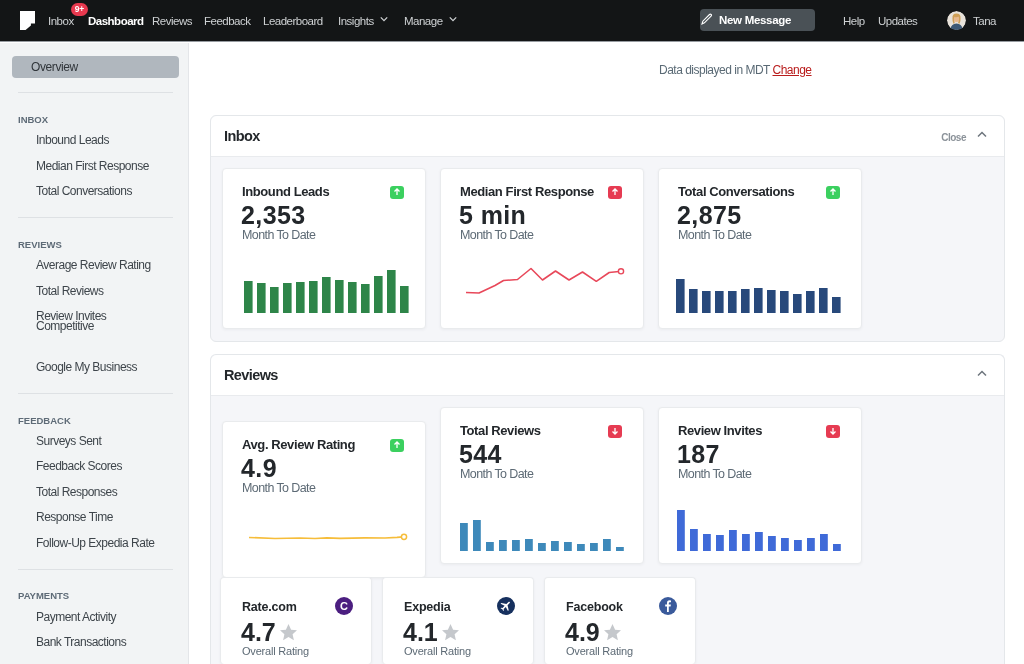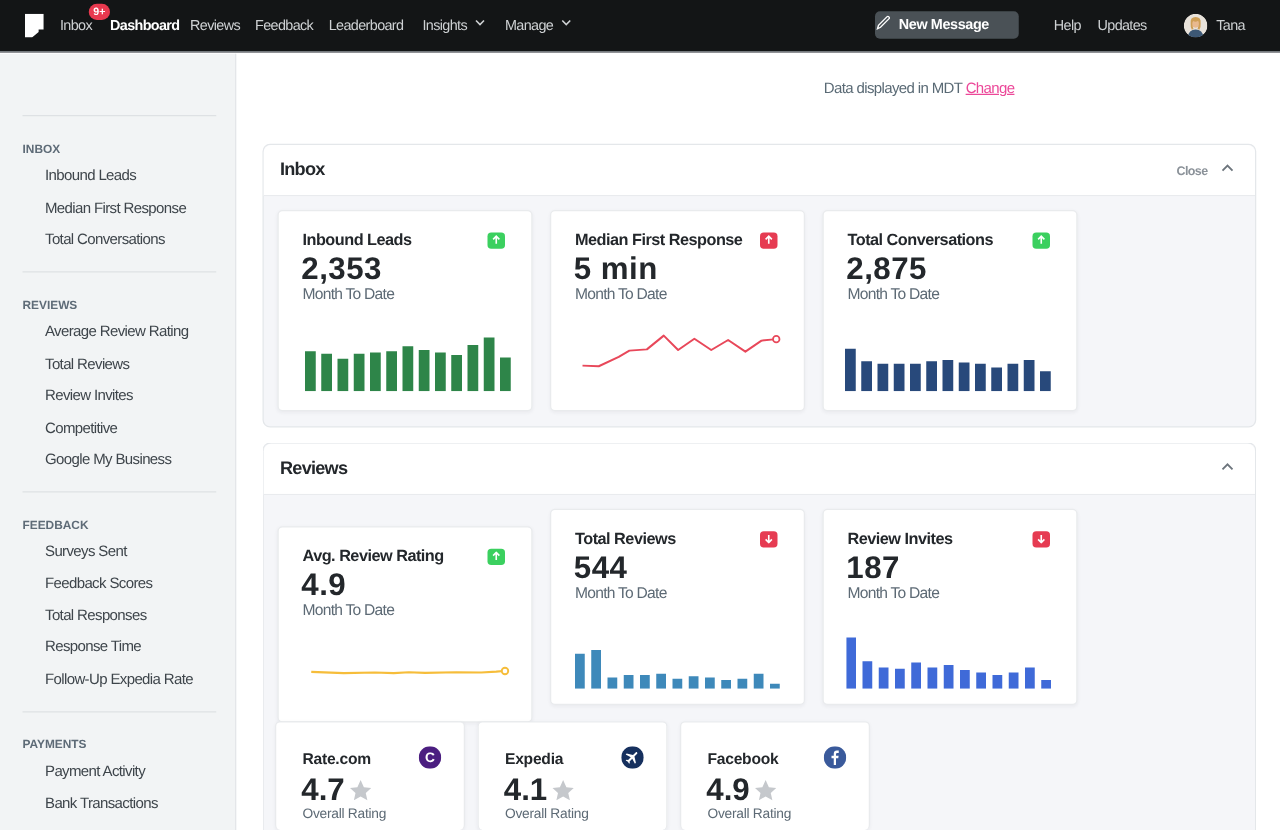--- a/index.html
+++ b/index.html
@@ -18,21 +18,21 @@
 
 
 #sidebar { position:absolute; left:0; top:43px; width:189px; height:621px; background:#f2f4f5; border-right:1px solid #e4e6e9; }
 #pill { position:absolute; left:12px; top:13px; width:167px; height:22px; background:#b0b7be; border-radius:4px; color:#30353a; font-size:12px; letter-spacing:-0.4px; line-height:22px; padding-left:19px; }
 .sdiv { position:absolute; left:18px; width:155px; height:1px; background:#dee1e4; }
 .slabel { position:absolute; left:18px; font-size:9.5px; font-weight:bold; color:#5e6b77; letter-spacing:0; }
 .sitem { position:absolute; left:36px; font-size:12px; letter-spacing:-0.5px; color:#3e454b; }
 
 
 #topbar-text { position:absolute; left:659px; top:63px; font-size:12px; letter-spacing:-0.5px; color:#5a6a75; }
-#topbar-text a { color:#ec4899; text-decoration:underline; }
+#topbar-text a { color:#b91c1c; text-decoration:underline; }
 #locbox { position:absolute; left:818px; top:55px; width:187px; height:28px; background:#fff; border:1px solid #dfe3e6; border-radius:4px; box-shadow:0 1px 2px rgba(40,50,60,.08); }
 #locbox .loctext { position:absolute; left:13px; top:6px; font-size:13px; letter-spacing:-0.4px; font-weight:bold; color:#3358d4; }
 .hamb { position:absolute; right:13px; top:9px; width:14px; height:11px; }
 .hamb span { display:block; height:2.2px; background:#4468d6; border-radius:2px; margin-bottom:1.9px; }
 
 .panel { position:absolute; left:210px; width:795px; background:#f5f6f9; border:1px solid #e4e7ea; border-radius:6px; }
 .phead { position:absolute; left:0; top:0; width:100%; height:41px; background:#fff; border-bottom:1px solid #e9ebee; border-radius:6px 6px 0 0; }
 .phead .ptitle { position:absolute; left:13px; top:12px; font-size:14.5px; letter-spacing:-0.6px; font-weight:bold; color:#23272b; }
 .phead .pclose { position:absolute; right:38px; top:16px; font-size:10px; letter-spacing:-0.5px; font-weight:bold; color:#8b9299; }
 
@@ -82,31 +82,32 @@
         <circle cx="9.5" cy="9.5" r="9.5" fill="#e8e2da"></circle>
         <path d="M3,19 Q4,12.5 9.5,12.5 Q15,12.5 16,19 Z" fill="#3d5875"></path>
         <circle cx="9.5" cy="7.5" r="3.6" fill="#e8b98f"></circle>
         <path d="M5.5,7.5 Q5,2.5 9.5,2.5 Q14,2.5 13.5,7.5 Q13.8,10.5 12.5,12.8 L11,12 Q13,8 11.5,5.5 Q9.5,7 7.5,5.8 Q6,8 7.8,12 L6.5,12.8 Q5.2,10.5 5.5,7.5 Z" fill="#cf9f56"></path>
       </svg>
     </div>
     <span class="navitem" style="left:973px">Tana</span>
   </div>
 
   <div id="sidebar">
+    <div id="pill">Overview</div>
     <div class="sdiv" style="top:49px"></div>
     <div class="slabel" style="top:71px">INBOX</div>
     <div class="sitem" style="top:90px">Inbound Leads</div>
     <div class="sitem" style="top:116px">Median First Response</div>
     <div class="sitem" style="top:141px">Total Conversations</div>
     <div class="sdiv" style="top:174px"></div>
     <div class="slabel" style="top:196px">REVIEWS</div>
     <div class="sitem" style="top:215px">Average Review Rating</div>
     <div class="sitem" style="top:241px">Total Reviews</div>
     <div class="sitem" style="top:266px">Review Invites</div>
-    <div class="sitem" style="top:292px">Competitive</div>
+    <div class="sitem" style="top:276px">Competitive</div>
     <div class="sitem" style="top:317px">Google My Business</div>
     <div class="sdiv" style="top:350px"></div>
     <div class="slabel" style="top:372px">FEEDBACK</div>
     <div class="sitem" style="top:391px">Surveys Sent</div>
     <div class="sitem" style="top:416px">Feedback Scores</div>
     <div class="sitem" style="top:442px">Total Responses</div>
     <div class="sitem" style="top:467px">Response Time</div>
     <div class="sitem" style="top:493px">Follow-Up Expedia Rate</div>
     <div class="sdiv" style="top:526px"></div>
     <div class="slabel" style="top:547px">PAYMENTS</div>

